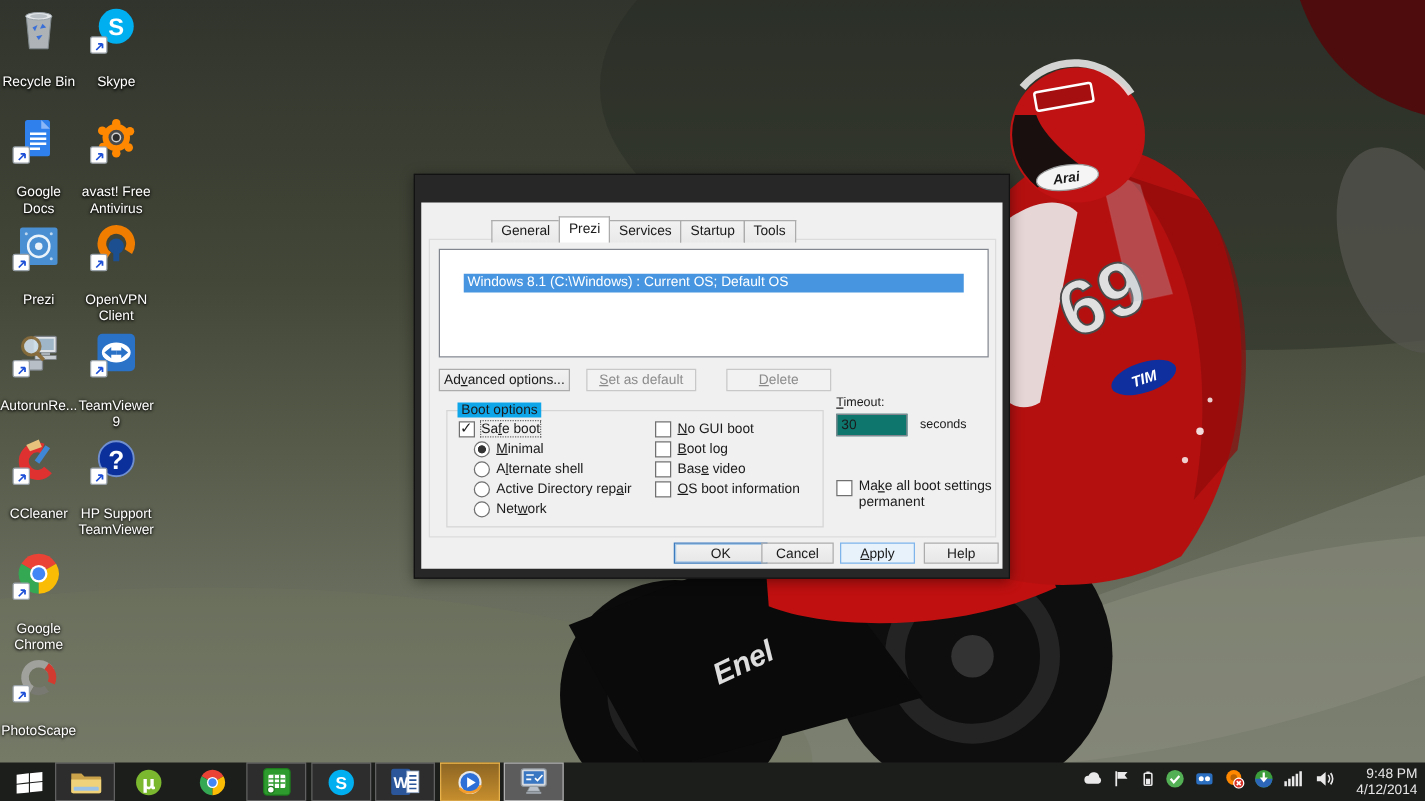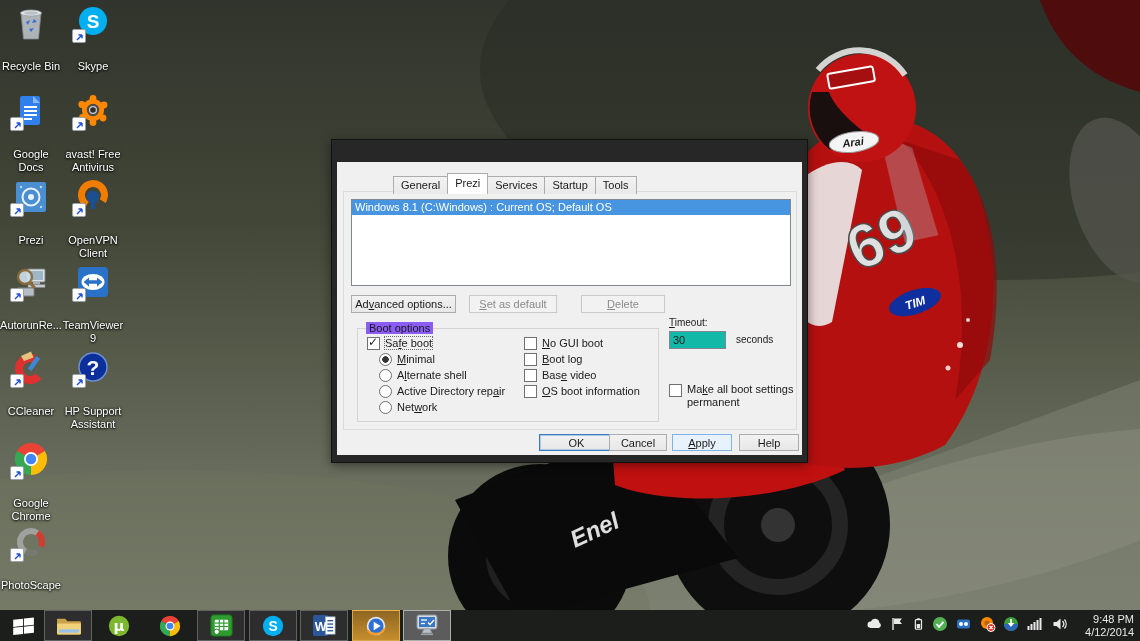--- a/index.html
+++ b/index.html
@@ -24,42 +24,42 @@
     display:flex;align-items:center;justify-content:center;color:#fff;font-size:11px;font-weight:bold;}
   #client{position:absolute;left:5px;right:5px;top:22px;bottom:7px;background:#f0f0f0;}
 
   .tabs{position:absolute;left:8px;top:11px;display:flex;align-items:flex-end;z-index:3;margin-left:48px;}
   .tab{height:18px;box-sizing:border-box;padding:2px 7px 0;font-size:11px;color:#1a1a1a;
     border:1px solid #acacac;border-bottom:none;background:linear-gradient(#f2f2f2,#e9e9e9);margin-right:-1px;}
   .tab.active{height:21px;background:#fff;position:relative;z-index:4;padding-top:3px;}
   .tab-page{position:absolute;left:6px;top:29px;width:454px;height:239px;border:1px solid #dcdcdc;background:#f0f0f0;box-sizing:border-box;}
 
   #bootlist{position:absolute;left:14px;top:37px;width:440px;height:87px;background:#fff;border:1px solid #82878f;box-sizing:border-box;}
-  .list-row-sel{height:15px;background:#4795e0;color:#fff;font-size:11px;line-height:15px;padding:0 3px;margin:0;white-space:nowrap;overflow:hidden;}
+  .list-row-sel{height:15px;background:#4795e0;color:#fff;font-size:11px;line-height:15px;padding:0 3px;margin:19px;white-space:nowrap;overflow:hidden;}
 
   .win-btn{position:absolute;height:18px;box-sizing:border-box;border:1px solid #acacac;
     background:linear-gradient(#f2f2f2,#e7e7e7);font-size:11px;color:#1a1a1a;
     display:flex;align-items:center;justify-content:center;}
   .win-btn.disabled{color:#8b8b8b;border-color:#c8c8c8;background:#f2f2f2;}
   .win-btn.default{border:1px solid #3d7bbf;box-shadow:inset 0 0 0 1px #a8c8e8;}
   .win-btn.hovered{background:#e7f2fb;border-color:#7eb4ea;}
   u{text-decoration:underline;}
 
   .groupbox{position:absolute;left:20px;top:166px;width:300px;height:92px;border:1px solid #d5d5d5;}
-  .groupbox-label{position:absolute;left:8px;top:-7px;background:#8b5cf6;padding:0 3px;font-size:11px;color:#1a1a1a;}
+  .groupbox-label{position:absolute;left:8px;top:-7px;background:#0ea5e9;padding:0 3px;font-size:11px;color:#1a1a1a;}
 
   .ctl-row{position:absolute;display:flex;align-items:center;gap:5px;font-size:11px;color:#1a1a1a;height:14px;}
   .cb{width:11px;height:11px;background:#fff;border:1px solid #707070;position:relative;flex:none;}
   .cb.checked::after{content:"\2713";position:absolute;left:0px;top:-3px;font-size:12px;font-weight:bold;color:#1a1a1a;font-family:"DejaVu Sans",sans-serif;}
   .rb{width:11px;height:11px;border:1px solid #707070;border-radius:50%;background:#fff;flex:none;}
   .rb.sel{background:radial-gradient(circle at 50% 50%,#333 0 3px,#fff 3.5px);}
   .focus-rect{outline:1px dotted #6a6a6a;}
 
   #timeout-input{position:absolute;left:332px;top:169px;width:57px;height:18px;box-sizing:border-box;
-    border:1px solid #82878f;background:#14b8a6;font-size:11px;font-family:"Liberation Sans",sans-serif;padding:0 3px;color:#1a1a1a;}
+    border:1px solid #82878f;background:#0f766e;font-size:11px;font-family:"Liberation Sans",sans-serif;padding:0 3px;color:#1a1a1a;}
   .plain-label{position:absolute;font-size:10px;color:#1a1a1a;}
   #make-perm{width:126px;height:auto;align-items:flex-start;}
   #make-perm .cb{margin-top:1px;}
   #make-perm span{line-height:13px;}
 
   
   #taskbar{position:absolute;left:0;bottom:0;width:1140px;height:31px;background:#1c1e1c;z-index:10;}
   #start-button{position:absolute;left:8px;top:0;width:32px;height:31px;display:flex;align-items:center;justify-content:center;}
   .tb-btn{position:absolute;top:0;height:31px;width:48px;box-sizing:border-box;display:flex;align-items:center;justify-content:center;}
   .tb-running{border:1px solid rgba(255,255,255,.25);background:rgba(255,255,255,.07);}
@@ -286,21 +286,21 @@
       <svg width="36" height="36" viewBox="0 0 36 36">
           <circle cx="18" cy="17" r="14" fill="#0b2f9b" stroke="#6f8fd0" stroke-width="1.5"></circle>
           <text x="18" y="25" text-anchor="middle" font-size="21" font-weight="bold" fill="#fff" font-family="Liberation Sans,sans-serif">?</text>
         </svg>
       <div class="shortcut-badge">
           <svg width="9" height="9" viewBox="0 0 9 9">
             <path d="M2,8 L7,3 M7,3 L3.5,3 M7,3 L7,6.5" stroke="#1d4fd7" stroke-width="1.4" fill="none"></path>
           </svg>
         </div>
     </div>
-    <div class="icon-label">HP Support Assistant</div>
+    <div class="icon-label">HP Support TeamViewer</div>
   </div>
 
   <div class="icon-cell" style="left:0px;top:441px">
     <div class="icon-art">
       <svg width="36" height="36" viewBox="0 0 36 36">
           <g transform="translate(18,17)">
             <path d="M0,0 L-13.9,-8 A16,16 0 0 1 13.9,-8 Z" fill="#ea4335"></path>
             <path d="M0,0 L-13.9,-8 A16,16 0 0 0 0,16 Z" fill="#34a853"></path>
             <path d="M0,0 L0,16 A16,16 0 0 0 13.9,-8 Z" fill="#fbbc05"></path>
             <circle r="7" fill="#fff"></circle>

